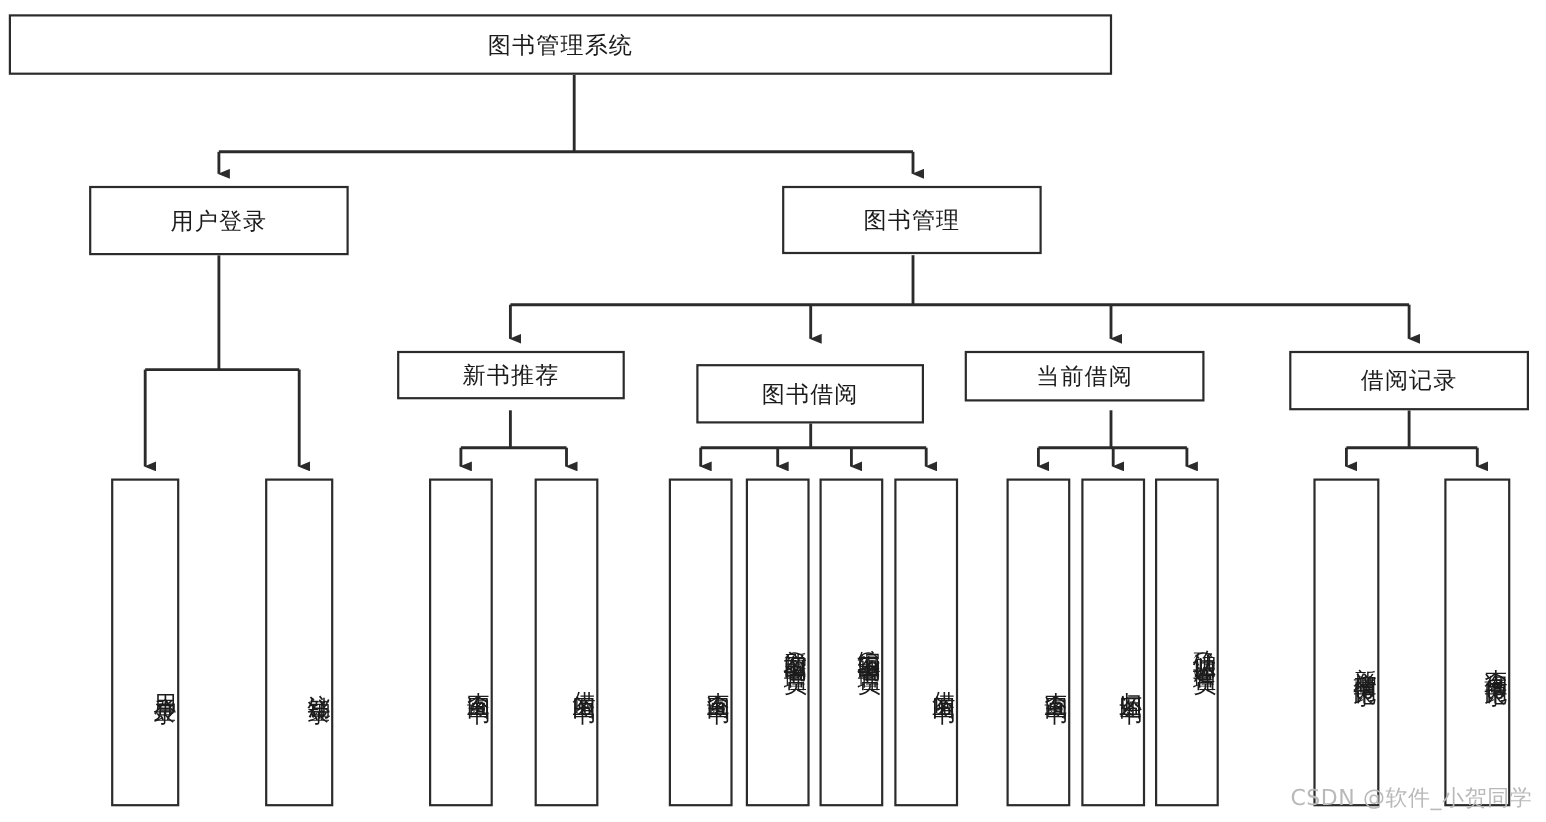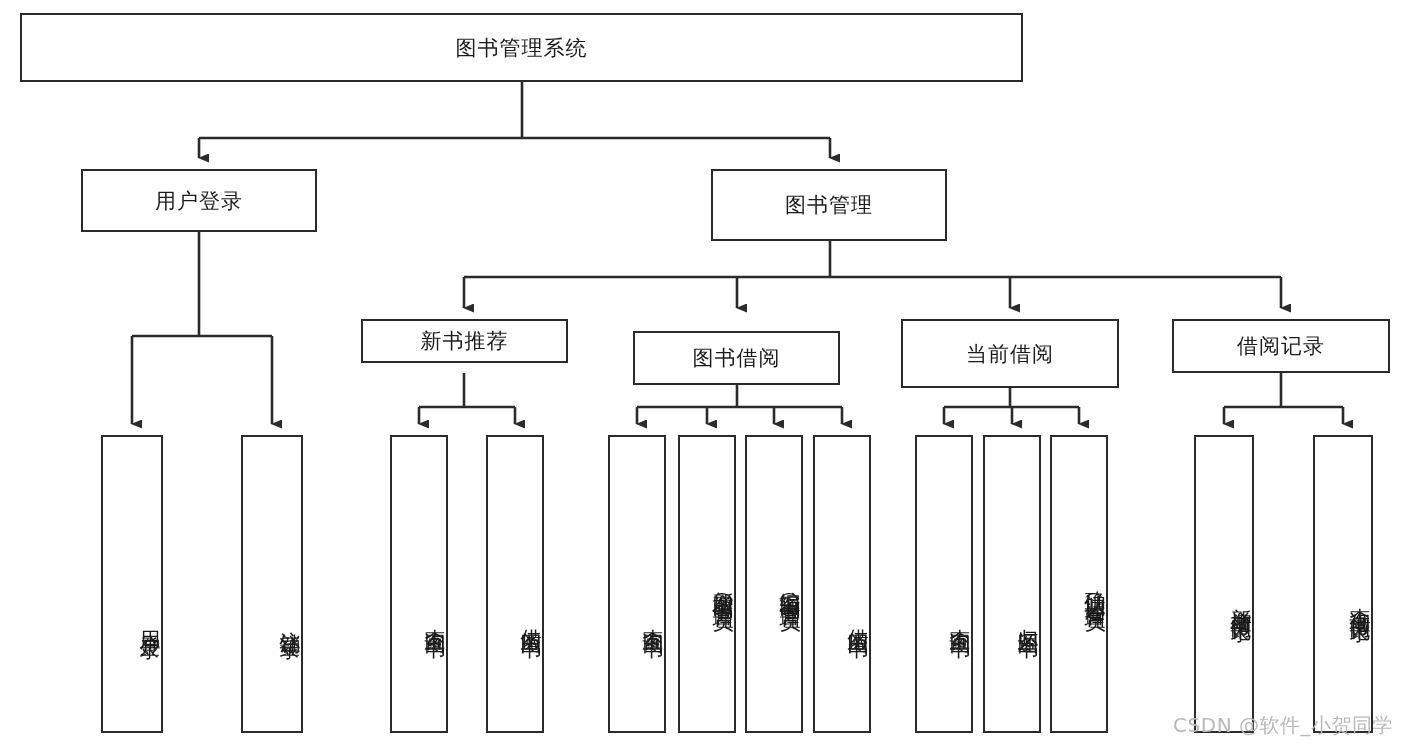--- a/index.html
+++ b/index.html
@@ -63,28 +63,28 @@
       <path d="M1012,407 L1012,424" marker-end="url(#ah)"></path>
       <path d="M1079,407 L1079,424" marker-end="url(#ah)"></path>
 
       <path d="M1281,373 L1281,407"></path>
       <path d="M1224,407 L1343,407"></path>
       <path d="M1224,407 L1224,424" marker-end="url(#ah)"></path>
       <path d="M1343,407 L1343,424" marker-end="url(#ah)"></path>
     </g>
   </svg>
 
-  <div class="box h" style="left:20px;top:13px;width:1003px;height:69px;text-align:center;">图书管理系统</div>
+  <div class="box h" style="left:8px;top:13px;width:1003px;height:55px;text-align:center;">图书管理系统</div>
 
   <div class="box h" style="left:81px;top:169px;width:236px;height:63px;">用户登录</div>
-  <div class="box h" style="left:711px;top:169px;width:236px;height:72px;">图书管理</div>
+  <div class="box h" style="left:711px;top:169px;width:236px;height:62px;">图书管理</div>
 
   <div class="box h" style="left:361px;top:319px;width:207px;height:44px;">新书推荐</div>
   <div class="box h" style="left:633px;top:331px;width:207px;height:54px;">图书借阅</div>
-  <div class="box h" style="left:901px;top:319px;width:218px;height:69px;">当前借阅</div>
+  <div class="box h" style="left:877px;top:319px;width:218px;height:46px;">当前借阅</div>
   <div class="box h" style="left:1172px;top:319px;width:218px;height:54px;">借阅记录</div>
 
   <div class="box v" style="left:101px;top:435px;width:62px;height:298px;padding-top:72px;">用户登录</div>
   <div class="box v" style="left:241px;top:435px;width:62px;height:298px;padding-top:72px;">注销登录</div>
 
   <div class="box v" style="left:390px;top:435px;width:58px;height:298px;padding-top:68px;">查询图书</div>
   <div class="box v" style="left:486px;top:435px;width:58px;height:298px;padding-top:68px;">借阅图书</div>
 
   <div class="box v" style="left:608px;top:435px;width:58px;height:298px;padding-top:68px;">查询图书</div>
   <div class="box v tall" style="left:678px;top:435px;width:58px;height:298px;padding-top:6px;">新增图书（管理员）</div>

